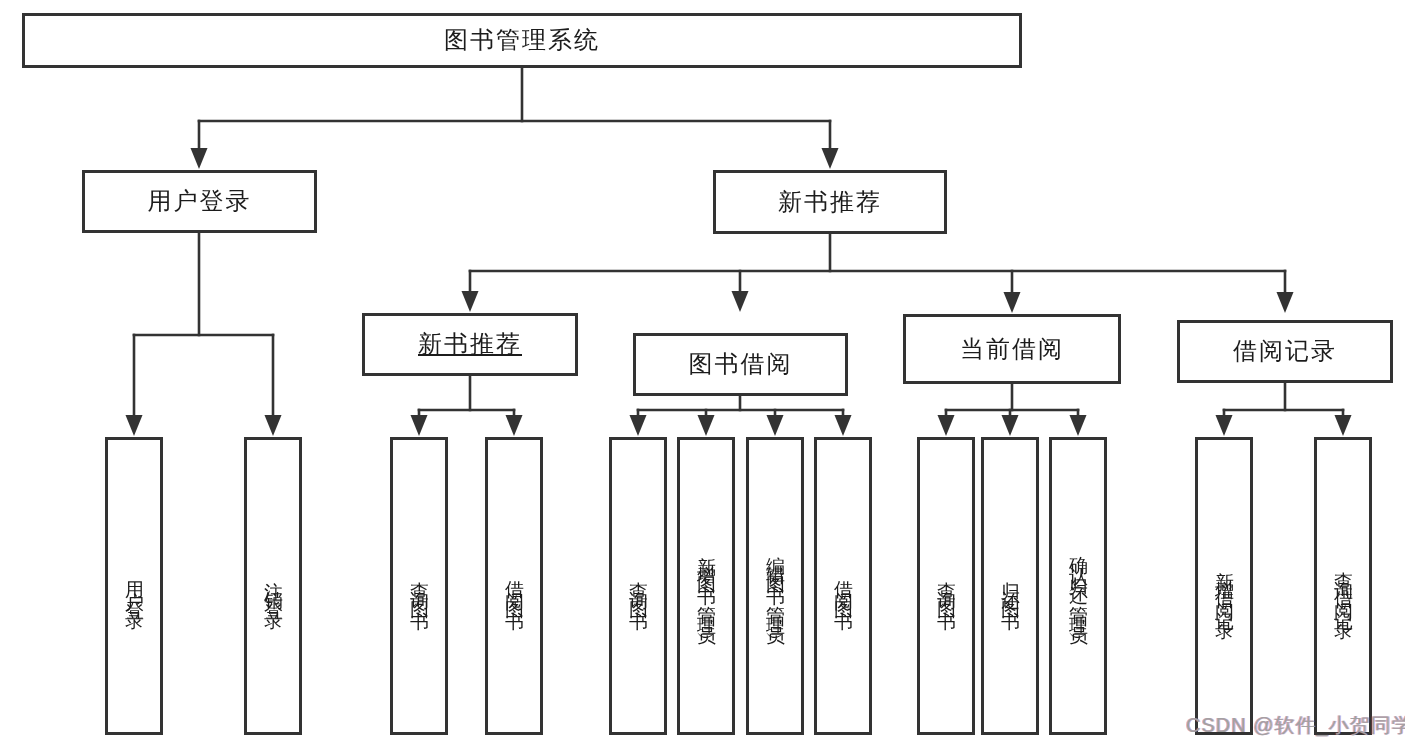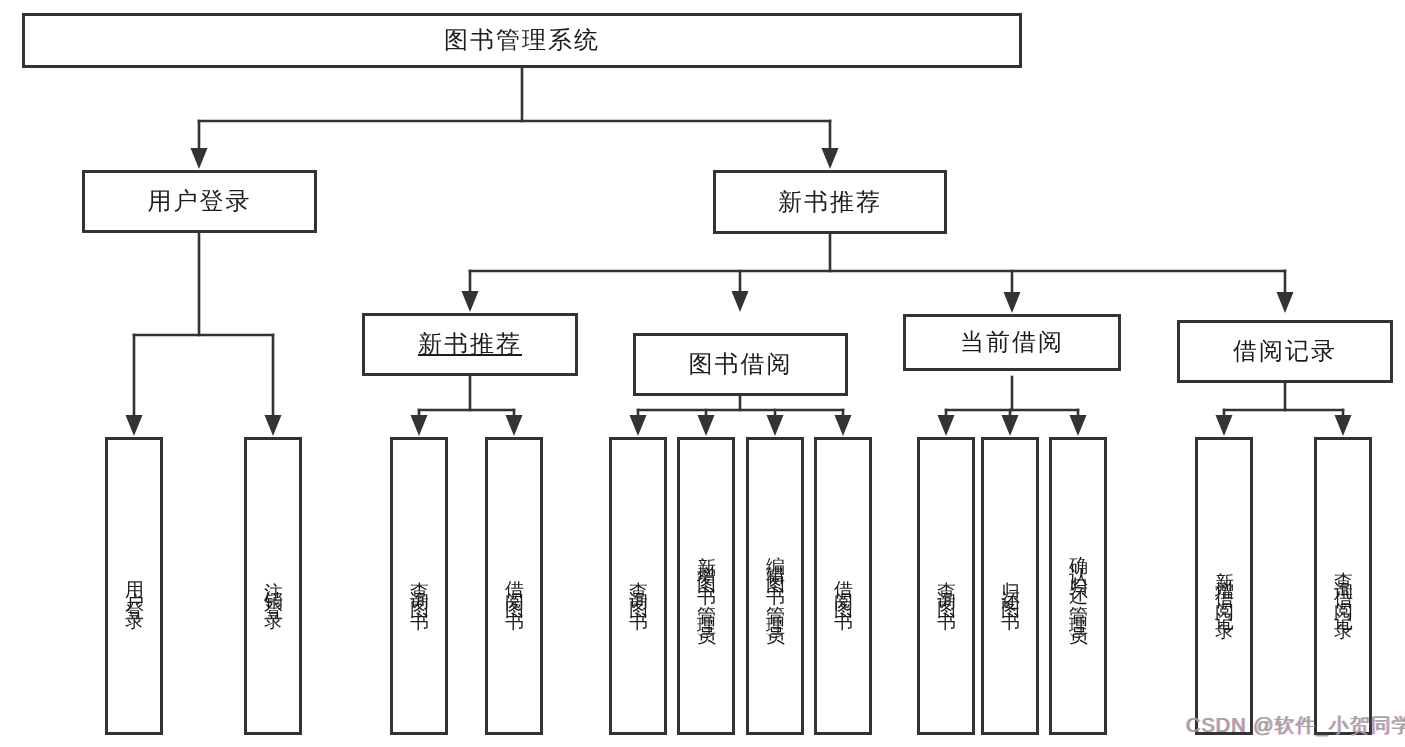--- a/index.html
+++ b/index.html
@@ -112,21 +112,21 @@
       <polygon points="1215.5,415 1232.5,415 1224,436" fill="#333333"></polygon>
       <line x1="1343" y1="410" x2="1343" y2="422" stroke="#333333" stroke-width="2.6" stroke-linecap="square"></line>
       <polygon points="1334.5,415 1351.5,415 1343,436" fill="#333333"></polygon>
     </svg>
   <div id="nodes">
       <div class="node h" style="left: 22px; top: 13px; width: 1000px; height: 55px;">图书管理系统</div>
       <div class="node h" style="left: 82px; top: 170px; width: 235px; height: 63px;">用户登录</div>
       <div class="node h" style="left: 713px; top: 170px; width: 234px; height: 64px;">新书推荐</div>
       <div class="node h" style="left: 362px; top: 313px; width: 216px; height: 63px; text-decoration: underline;">新书推荐</div>
       <div class="node h" style="left: 633px; top: 313px; width: 215px; height: 63px; margin-top: 20px;">图书借阅</div>
-      <div class="node h" style="left: 903px; top: 314px; width: 218px; height: 57px; text-align: center;">当前借阅</div>
+      <div class="node h" style="left: 903px; top: 314px; width: 218px; height: 70px; text-align: center;">当前借阅</div>
       <div class="node h" style="left: 1177px; top: 320px; width: 216px; height: 63px;">借阅记录</div>
       <div class="node v" style="left: 105px; top: 437px; width: 58px; height: 298px;">用户登录</div>
       <div class="node v" style="left: 244px; top: 437px; width: 58px; height: 298px;">注销登录</div>
       <div class="node v" style="left: 390px; top: 437px; width: 58px; height: 298px;">查询图书</div>
       <div class="node v" style="left: 485px; top: 437px; width: 58px; height: 298px;">借阅图书</div>
       <div class="node v" style="left: 609px; top: 437px; width: 58px; height: 298px;">查询图书</div>
       <div class="node v" style="left: 677px; top: 437px; width: 58px; height: 298px;">新增图书（管理员）</div>
       <div class="node v" style="left: 746px; top: 437px; width: 58px; height: 298px;">编辑图书（管理员）</div>
       <div class="node v" style="left: 814px; top: 437px; width: 58px; height: 298px;">借阅图书</div>
       <div class="node v" style="left: 917px; top: 437px; width: 58px; height: 298px;">查询图书</div>

